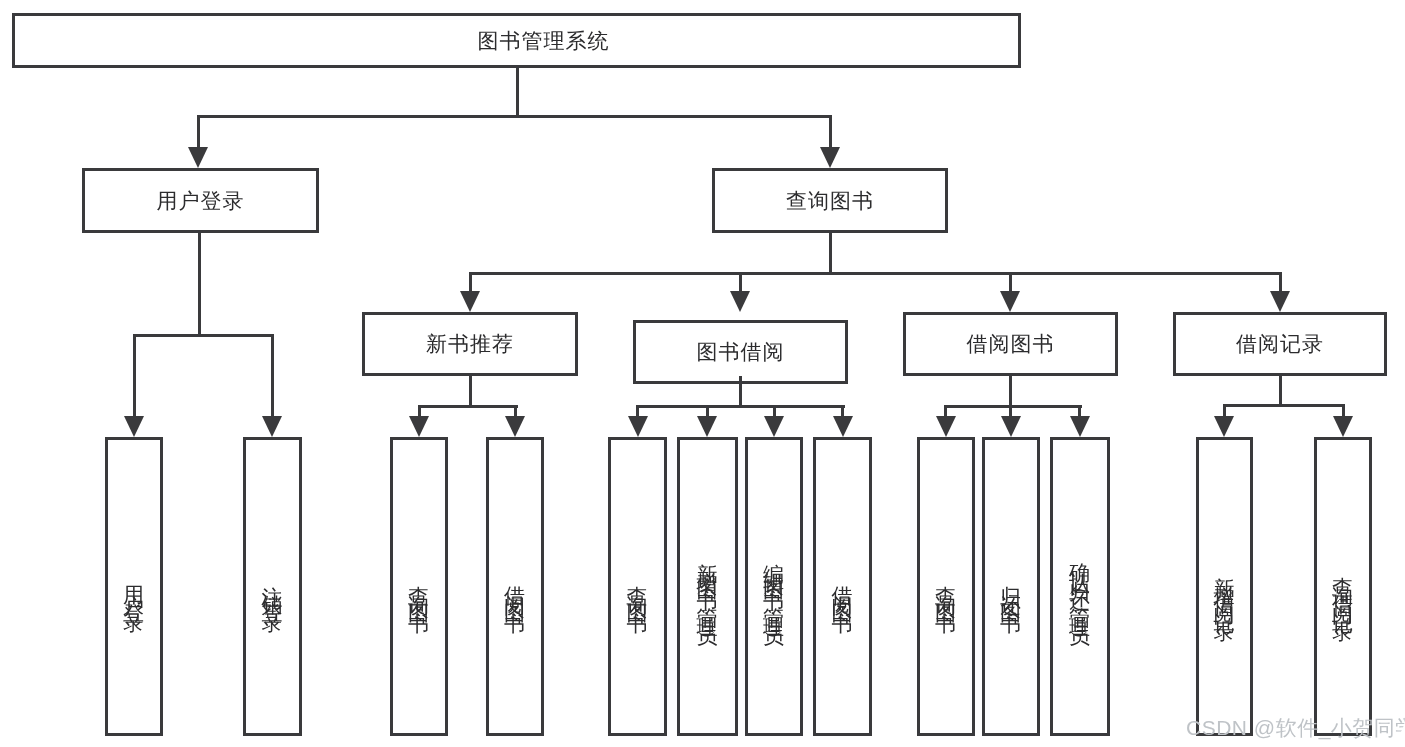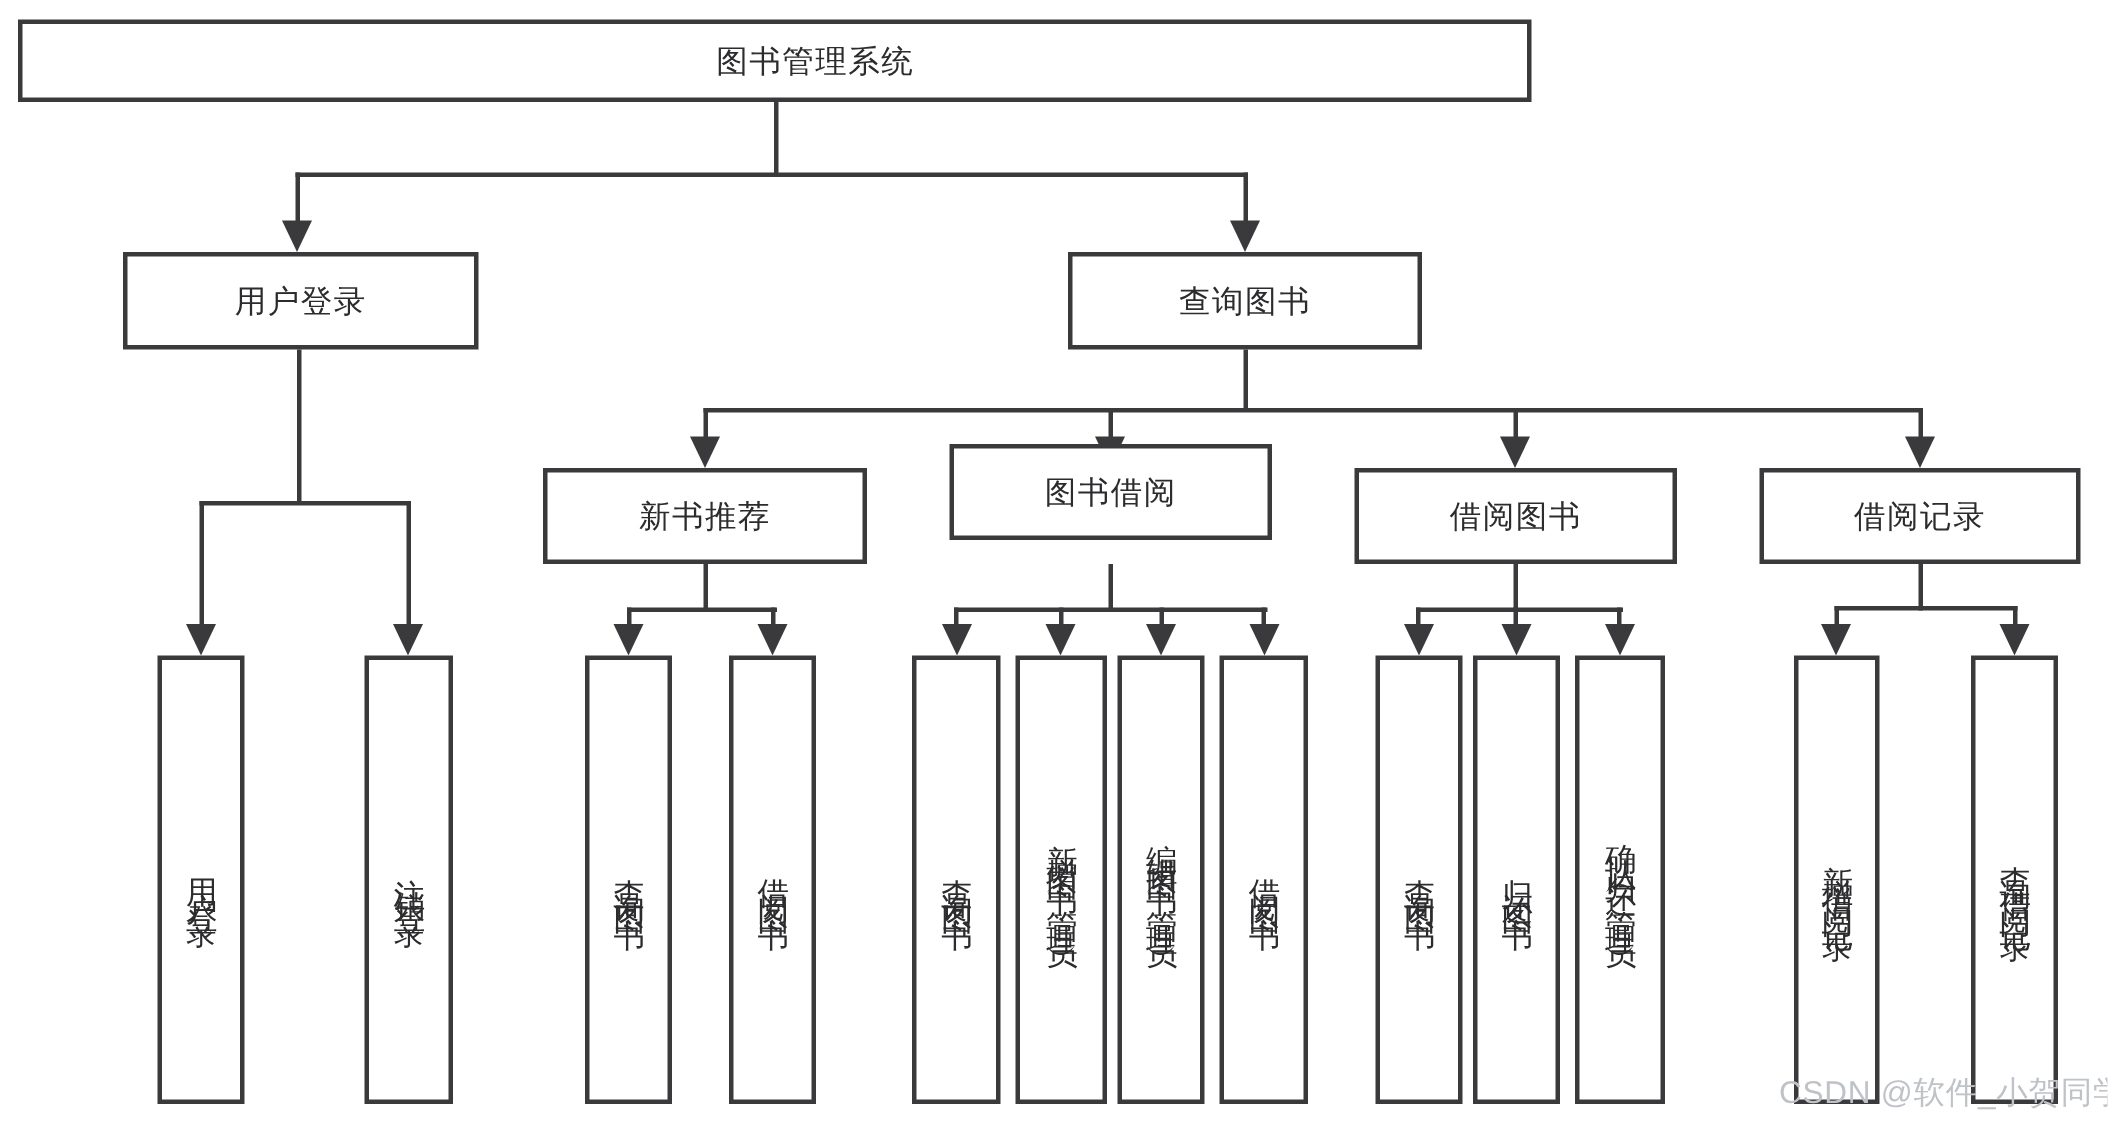--- a/index.html
+++ b/index.html
@@ -12,20 +12,21 @@
   body {
     font-family: "Liberation Sans", sans-serif;
     background: var(--background);
   }
   #canvas {
     position: relative;
     width: 1405px;
     height: 747px;
     background: var(--background);
     overflow: hidden;
+    border-radius: 30px;
   }
   .box {
     position: absolute;
     box-sizing: border-box;
     border: 3px solid var(--line);
     background: #fff;
     display: flex;
     align-items: center;
     justify-content: center;
     color: var(--text);
@@ -118,21 +119,21 @@
   <div class="vl" style="left:1009px; top:272px; height:23px;"></div>
   <div class="vl" style="left:1279px; top:272px; height:23px;"></div>
   <div class="arrow" style="left:460px; top:291px;"></div>
   <div class="arrow" style="left:730px; top:291px;"></div>
   <div class="arrow" style="left:1000px; top:291px;"></div>
   <div class="arrow" style="left:1270px; top:291px;"></div>
 
   <div class="box" style="left:362px; top:312px; width:216px; height:64px;">
     <span>新书推荐</span>
   </div>
-  <div class="box" style="left:633px; top:296px; width:215px; height:64px;">
+  <div class="box" style="left:633px; top:320px; width:215px; height:64px;">
     <span>图书借阅</span>
   </div>
   <div class="box" style="left:903px; top:312px; width:215px; height:64px;">
     <span>借阅图书</span>
   </div>
   <div class="box" style="left:1173px; top:312px; width:214px; height:64px;">
     <span>借阅记录</span>
   </div>
 
   <div class="vl" style="left:469px; top:376px; height:32px;"></div>

